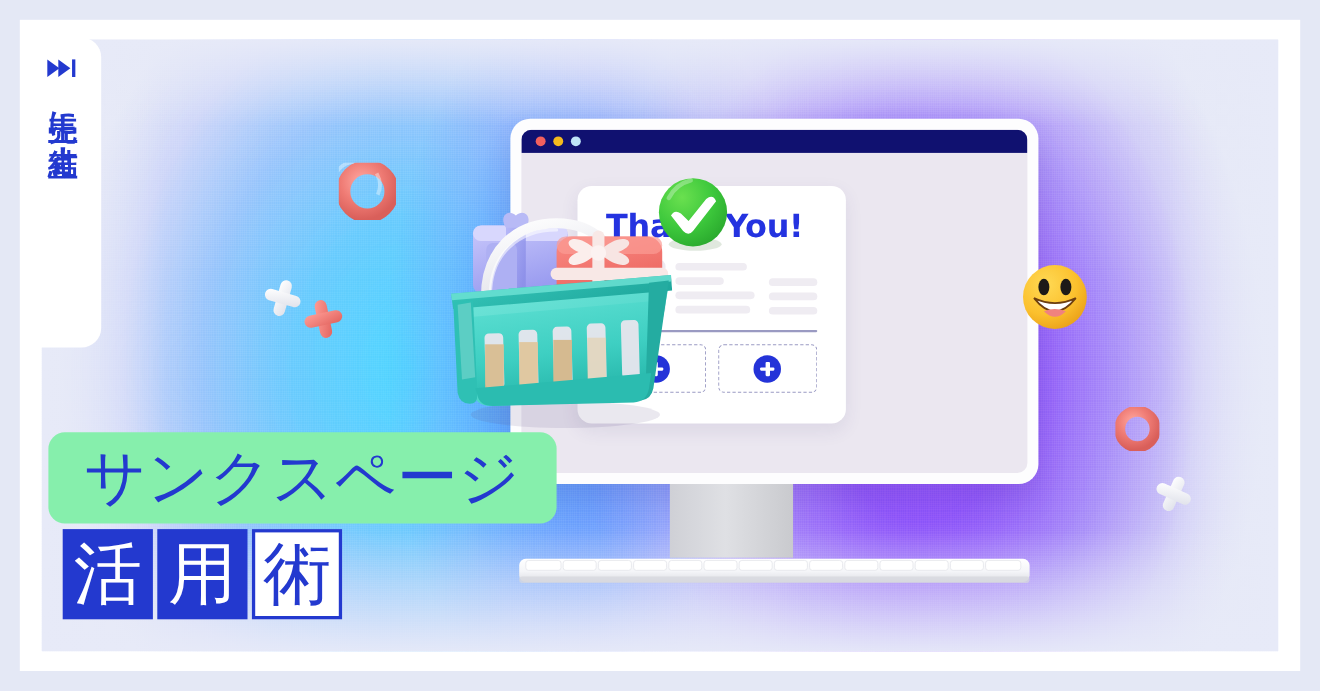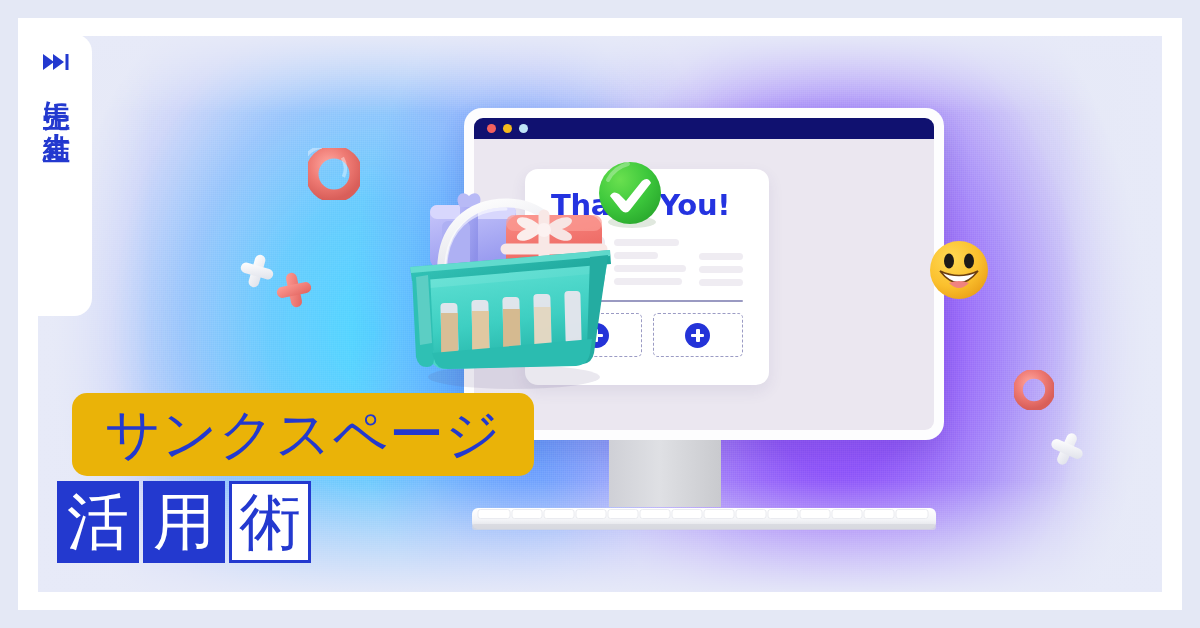--- a/index.html
+++ b/index.html
@@ -77,23 +77,23 @@
   .vtag-icon{ width:30px; height:20px; display:block; margin-bottom:10px; }
   .vtag-text{
     writing-mode:vertical-rl; text-orientation:upright;
     font-weight:bold; font-size:27px; line-height:1.22;
     color:#2339cf; letter-spacing:.02em;
     font-family:"DejaVu Sans","Liberation Sans",sans-serif;
   }
 
   
   .headline-box{
-    position:absolute; left:72px; top:393px;
+    position:absolute; left:44px; top:393px;
     width:462px; height:83px;
-    background:#eab308; border-radius:15px;
+    background:#86efac; border-radius:15px;
     display:flex; align-items:center; justify-content:center;
     z-index:42;
   }
   .headline-text{
     font-size:55px; font-weight:500; color:#2339cf;
     letter-spacing:.01em; white-space:nowrap;
     font-family:"DejaVu Sans","Liberation Sans",sans-serif;
   }
   .kanji-row{
     position:absolute; left:57px; top:481px;

